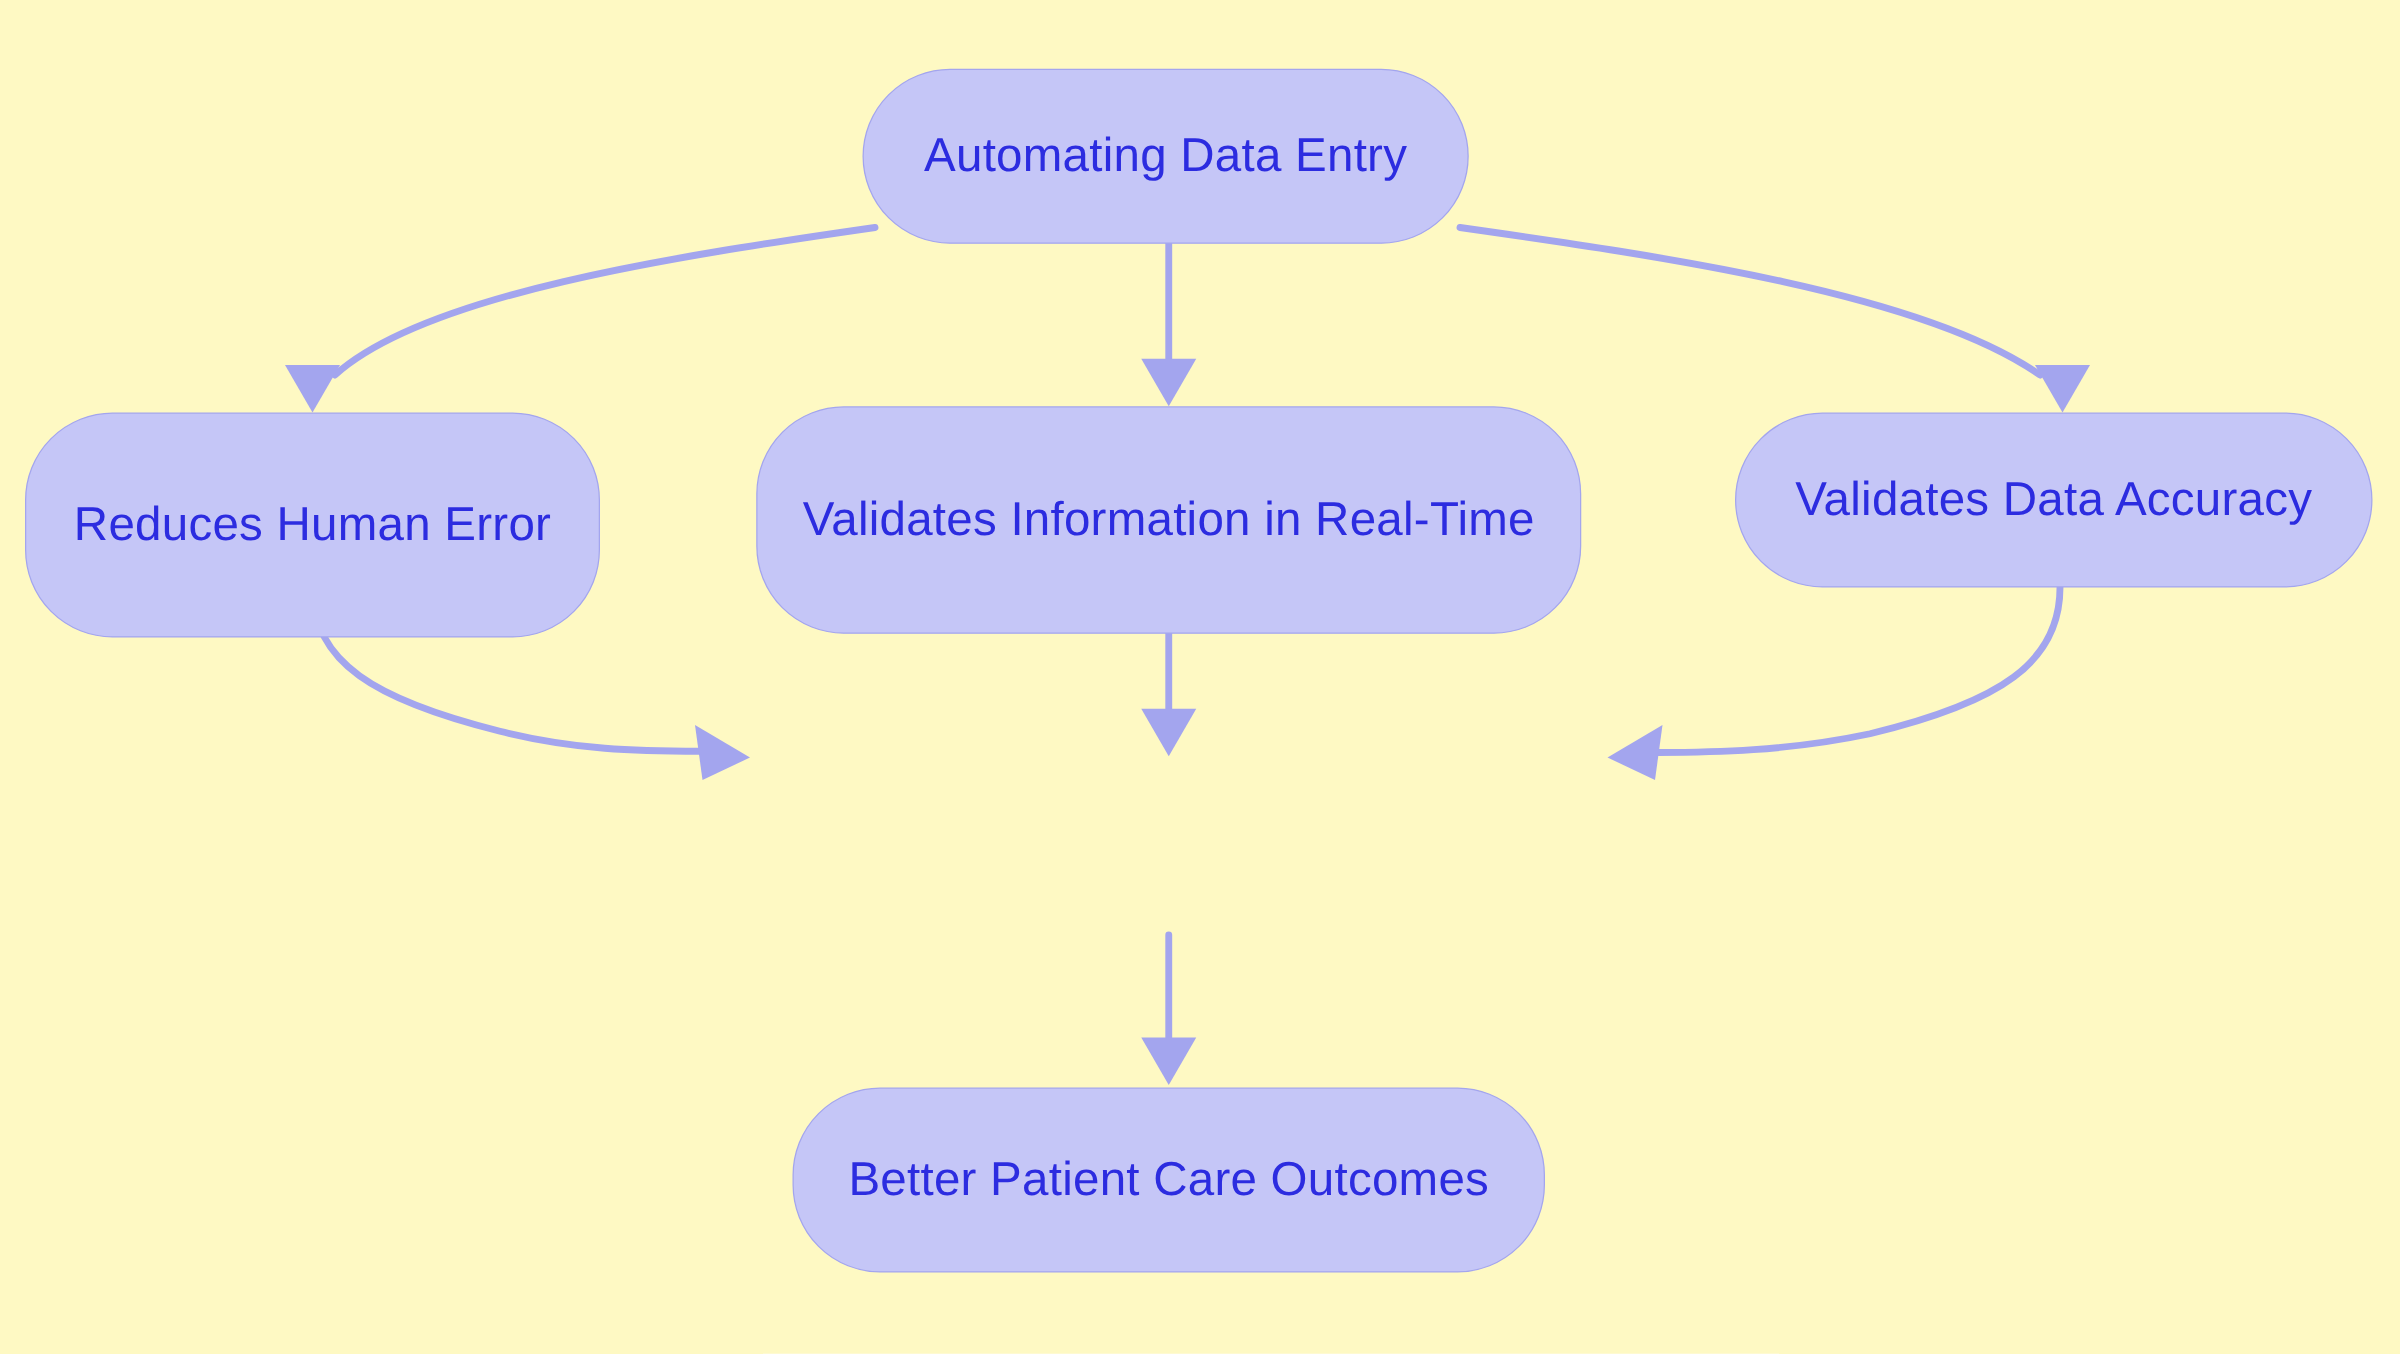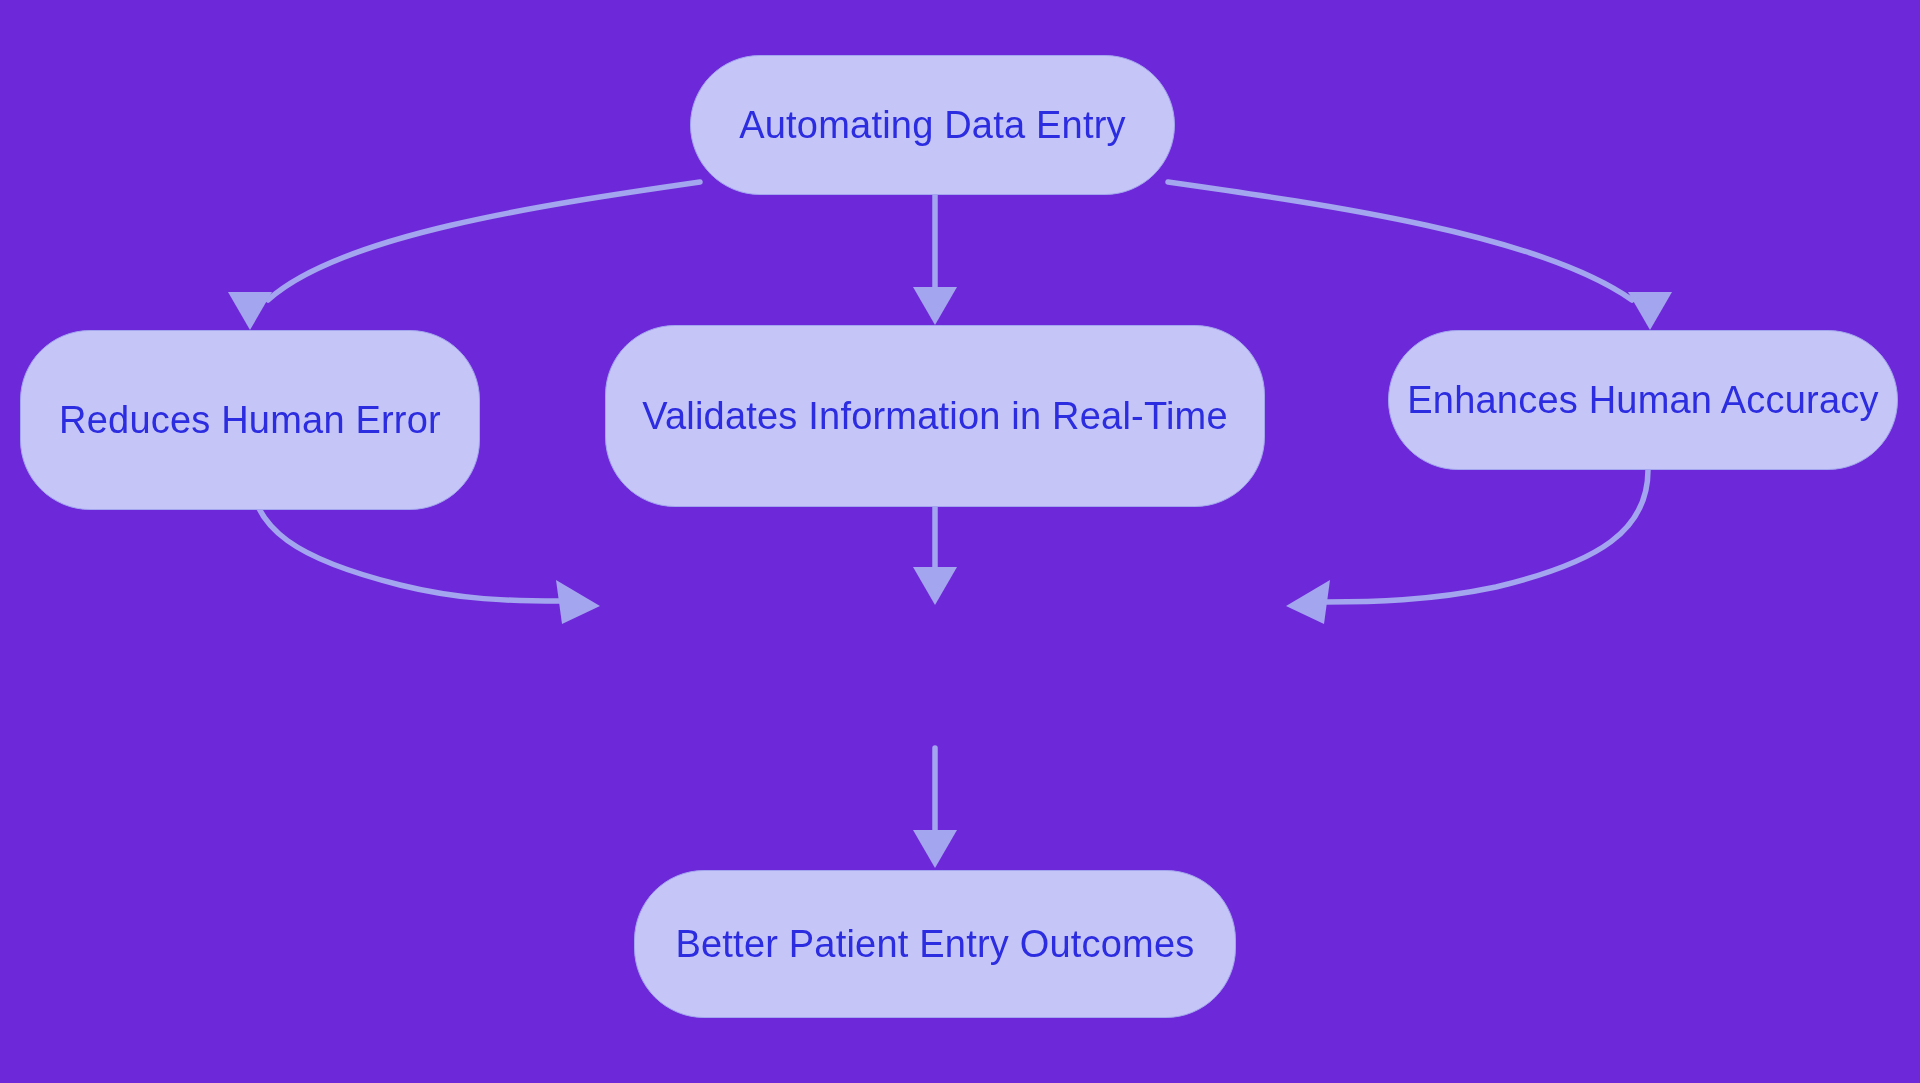--- a/index.html
+++ b/index.html
@@ -11,21 +11,21 @@
   body {
     width: 1920px;
     height: 1083px;
     overflow: hidden;
     font-family: "Liberation Sans", sans-serif;
   }
   #canvas {
     position: relative;
     width: 1920px;
     height: 1083px;
-    background: #6d28d9;
+    background: #fef9c3;
   }
   #edge-layer {
     position: absolute;
     left: 0;
     top: 0;
     width: 1920px;
     height: 1083px;
     pointer-events: none;
   }
   .node {
@@ -98,21 +98,21 @@
 
   <div class="node" style="left:20px; top:330px; width:460px; height:180px; font-size:38px;">
     <span class="node-label">Reduces Human Error</span>
   </div>
 
   <div class="node" style="left:605px; top:325px; width:660px; height:182px; font-size:38px;">
     <span class="node-label">Validates Information in Real-Time</span>
   </div>
 
   <div class="node" style="left:1388px; top:330px; width:510px; height:140px; font-size:38px;">
-    <span class="node-label">Enhances Human Accuracy</span>
+    <span class="node-label">Validates Data Accuracy</span>
   </div>
 
 
   <div class="node" style="left:634px; top:870px; width:602px; height:148px; font-size:38px;">
-    <span class="node-label">Better Patient Entry Outcomes</span>
+    <span class="node-label">Better Patient Care Outcomes</span>
   </div>
 
 </div>
 
 </body></html>

